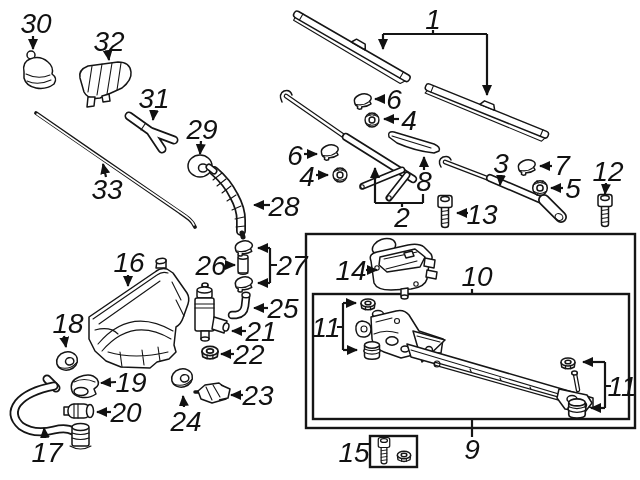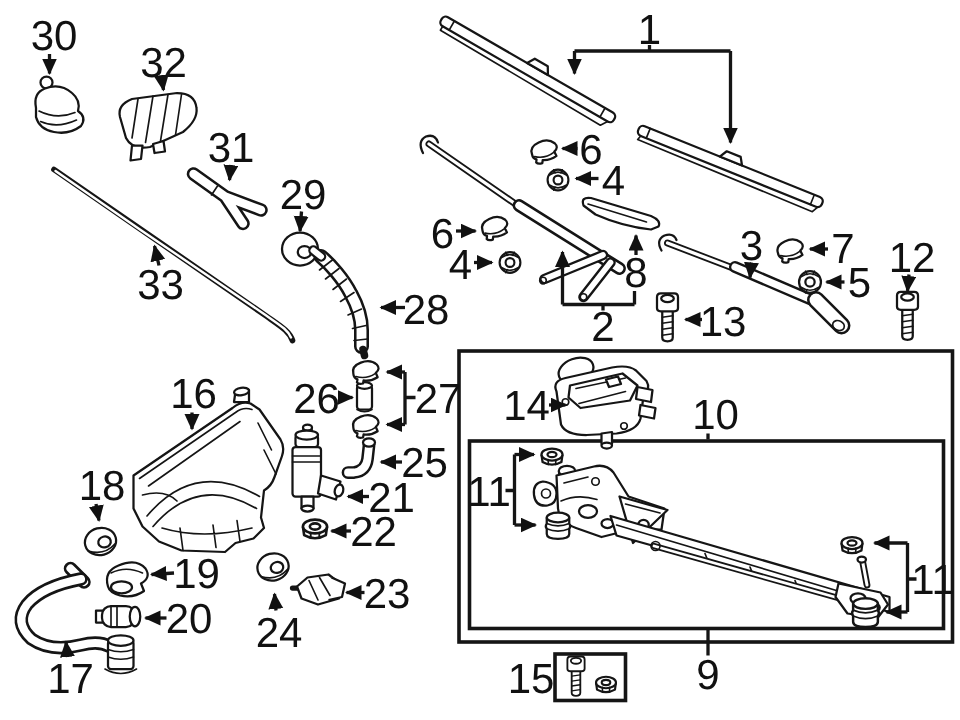--- a/index.html
+++ b/index.html
@@ -1,16 +1,16 @@
 <!DOCTYPE html>
 <html style="--background: #ffffff; --line: #151515; --label: #111111;"><head>
 <meta charset="utf-8">
 <style>
   html,body{margin:0;padding:0;background:var(--background,#fff);}
-  .stage{width:640px;height:480px;position:relative;overflow:hidden;background:var(--background,#fff);}
+  .stage{width:640px;height:480px;position:relative;overflow:hidden;background:var(--background,#fff);font-style:italic;}
   svg{display:block;}
   text{font-family:"Liberation Sans","DejaVu Sans",sans-serif;font-size:28px;fill:var(--label,#111);}
   .ld{stroke:var(--line,#111);stroke-width:2.2;fill:none;}
   .lda{stroke:var(--line,#111);stroke-width:2.2;fill:none;marker-end:url(#arr);}
   .p{stroke:var(--line,#111);stroke-width:1.5;fill:#fff;stroke-linejoin:round;}
   .pn{stroke:var(--line,#111);stroke-width:1.5;fill:none;stroke-linejoin:round;stroke-linecap:round;}
   .thin{stroke-width:1.1;}
   .cb{stroke:var(--line,#111);fill:none;stroke-linecap:round;}
   .cw{stroke:#fff;fill:none;stroke-linecap:round;}
   .box{fill:none;stroke:var(--line,#111);stroke-width:2.4;}

